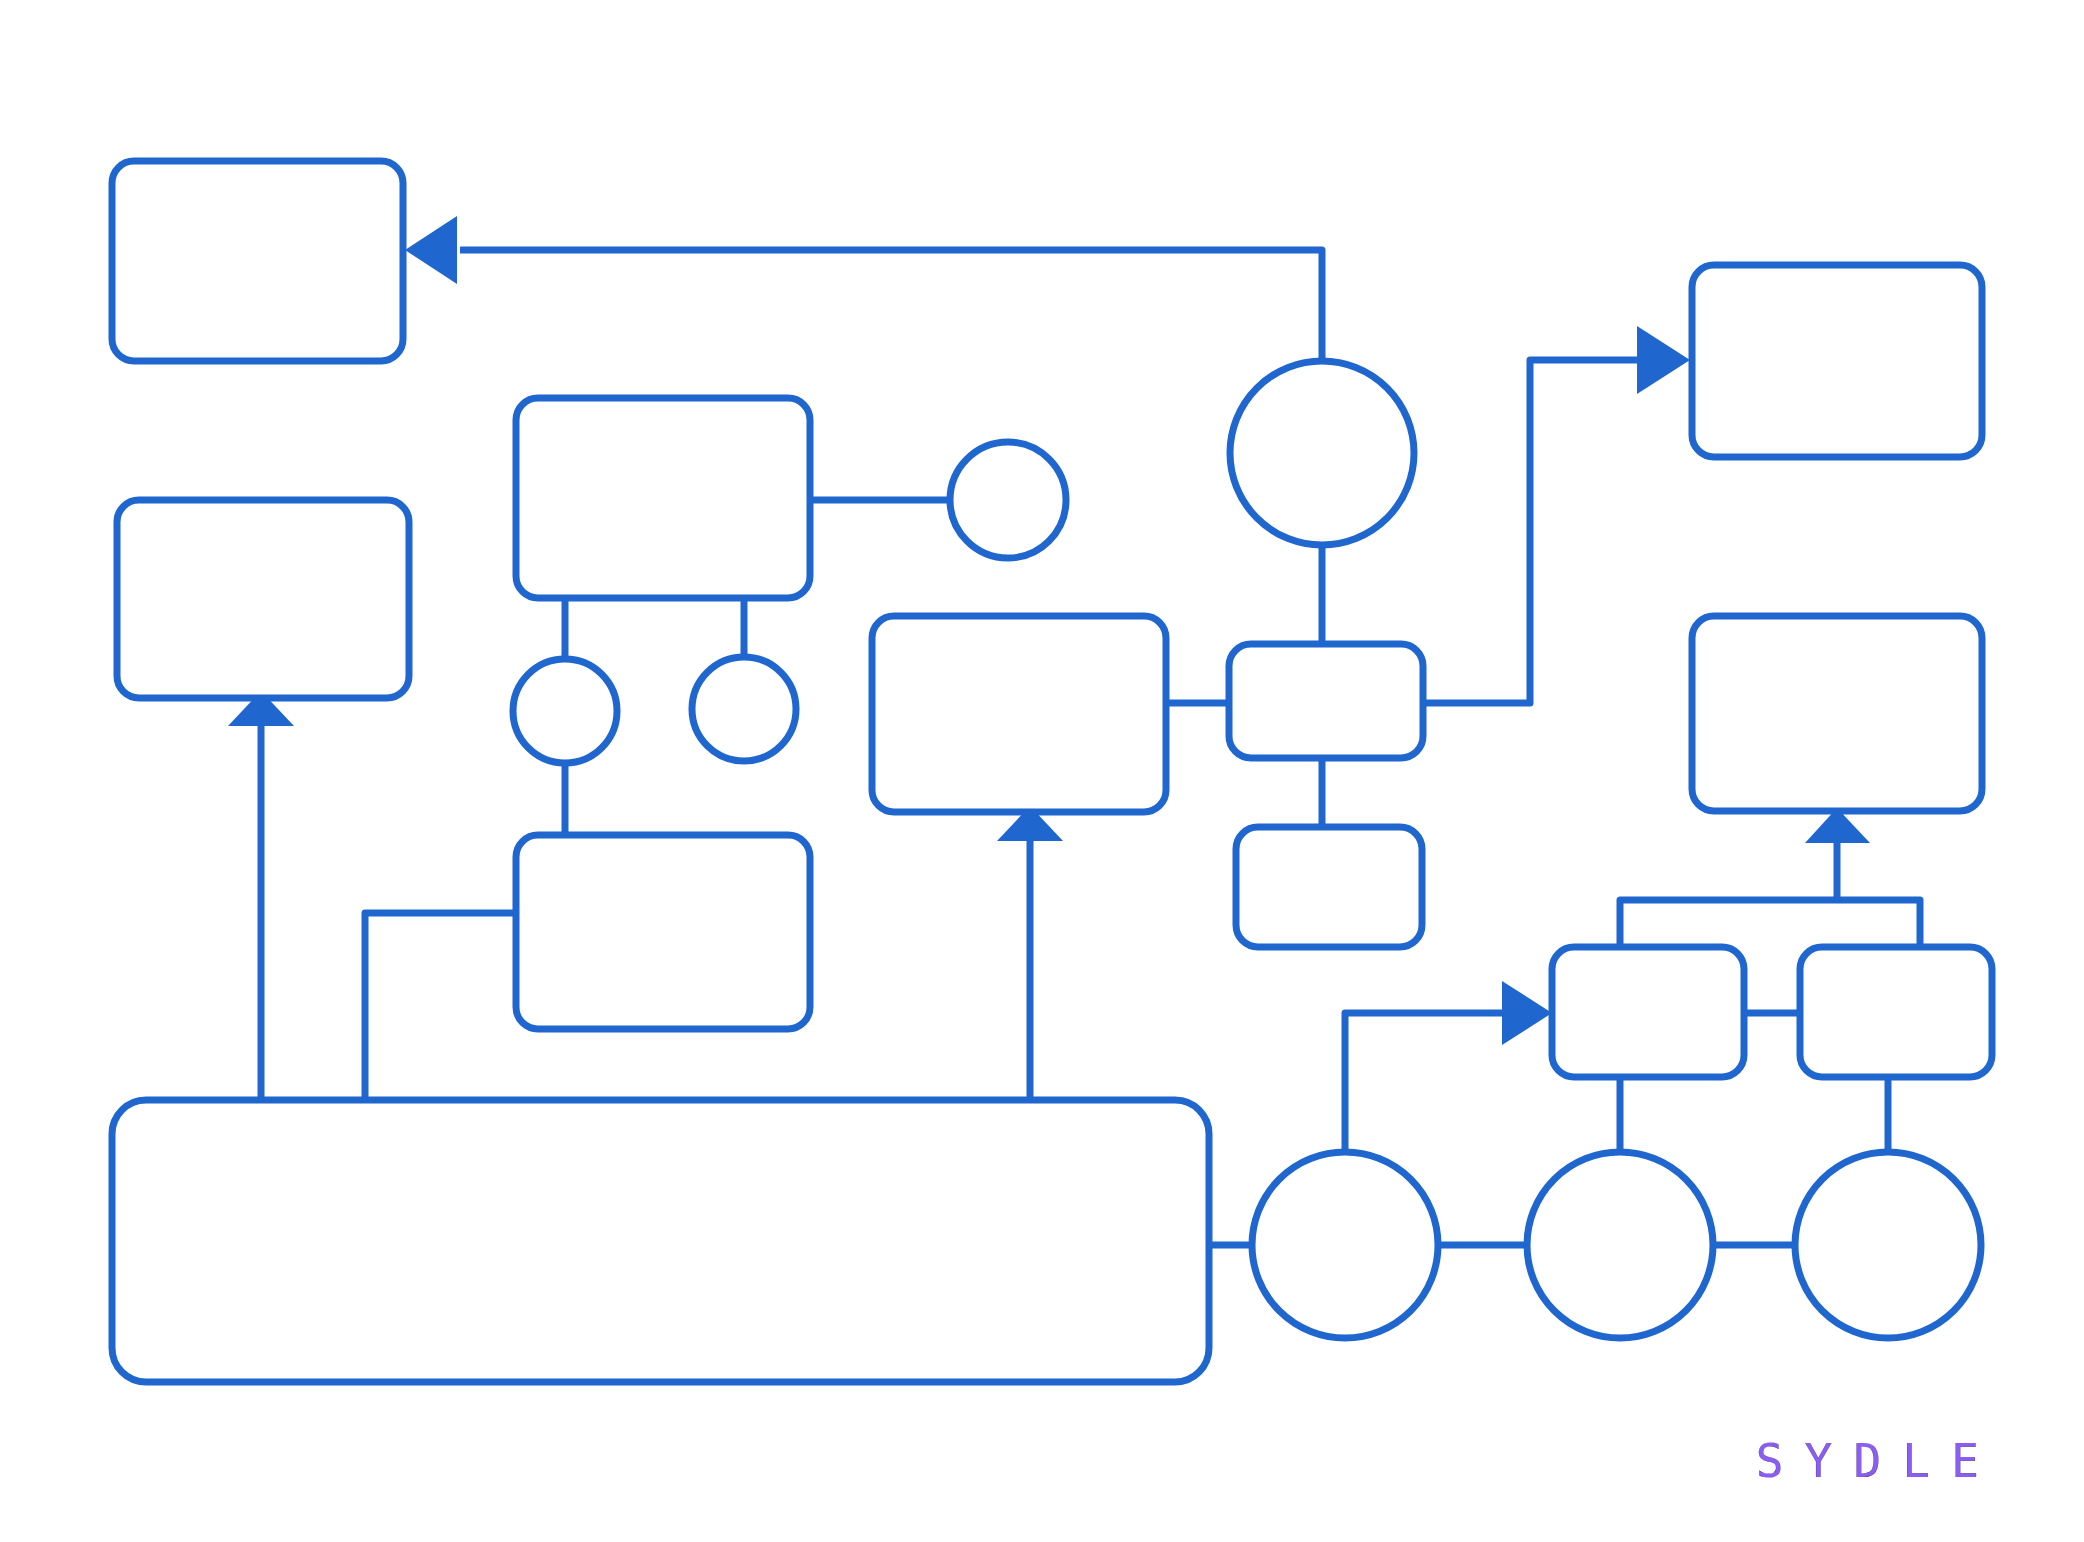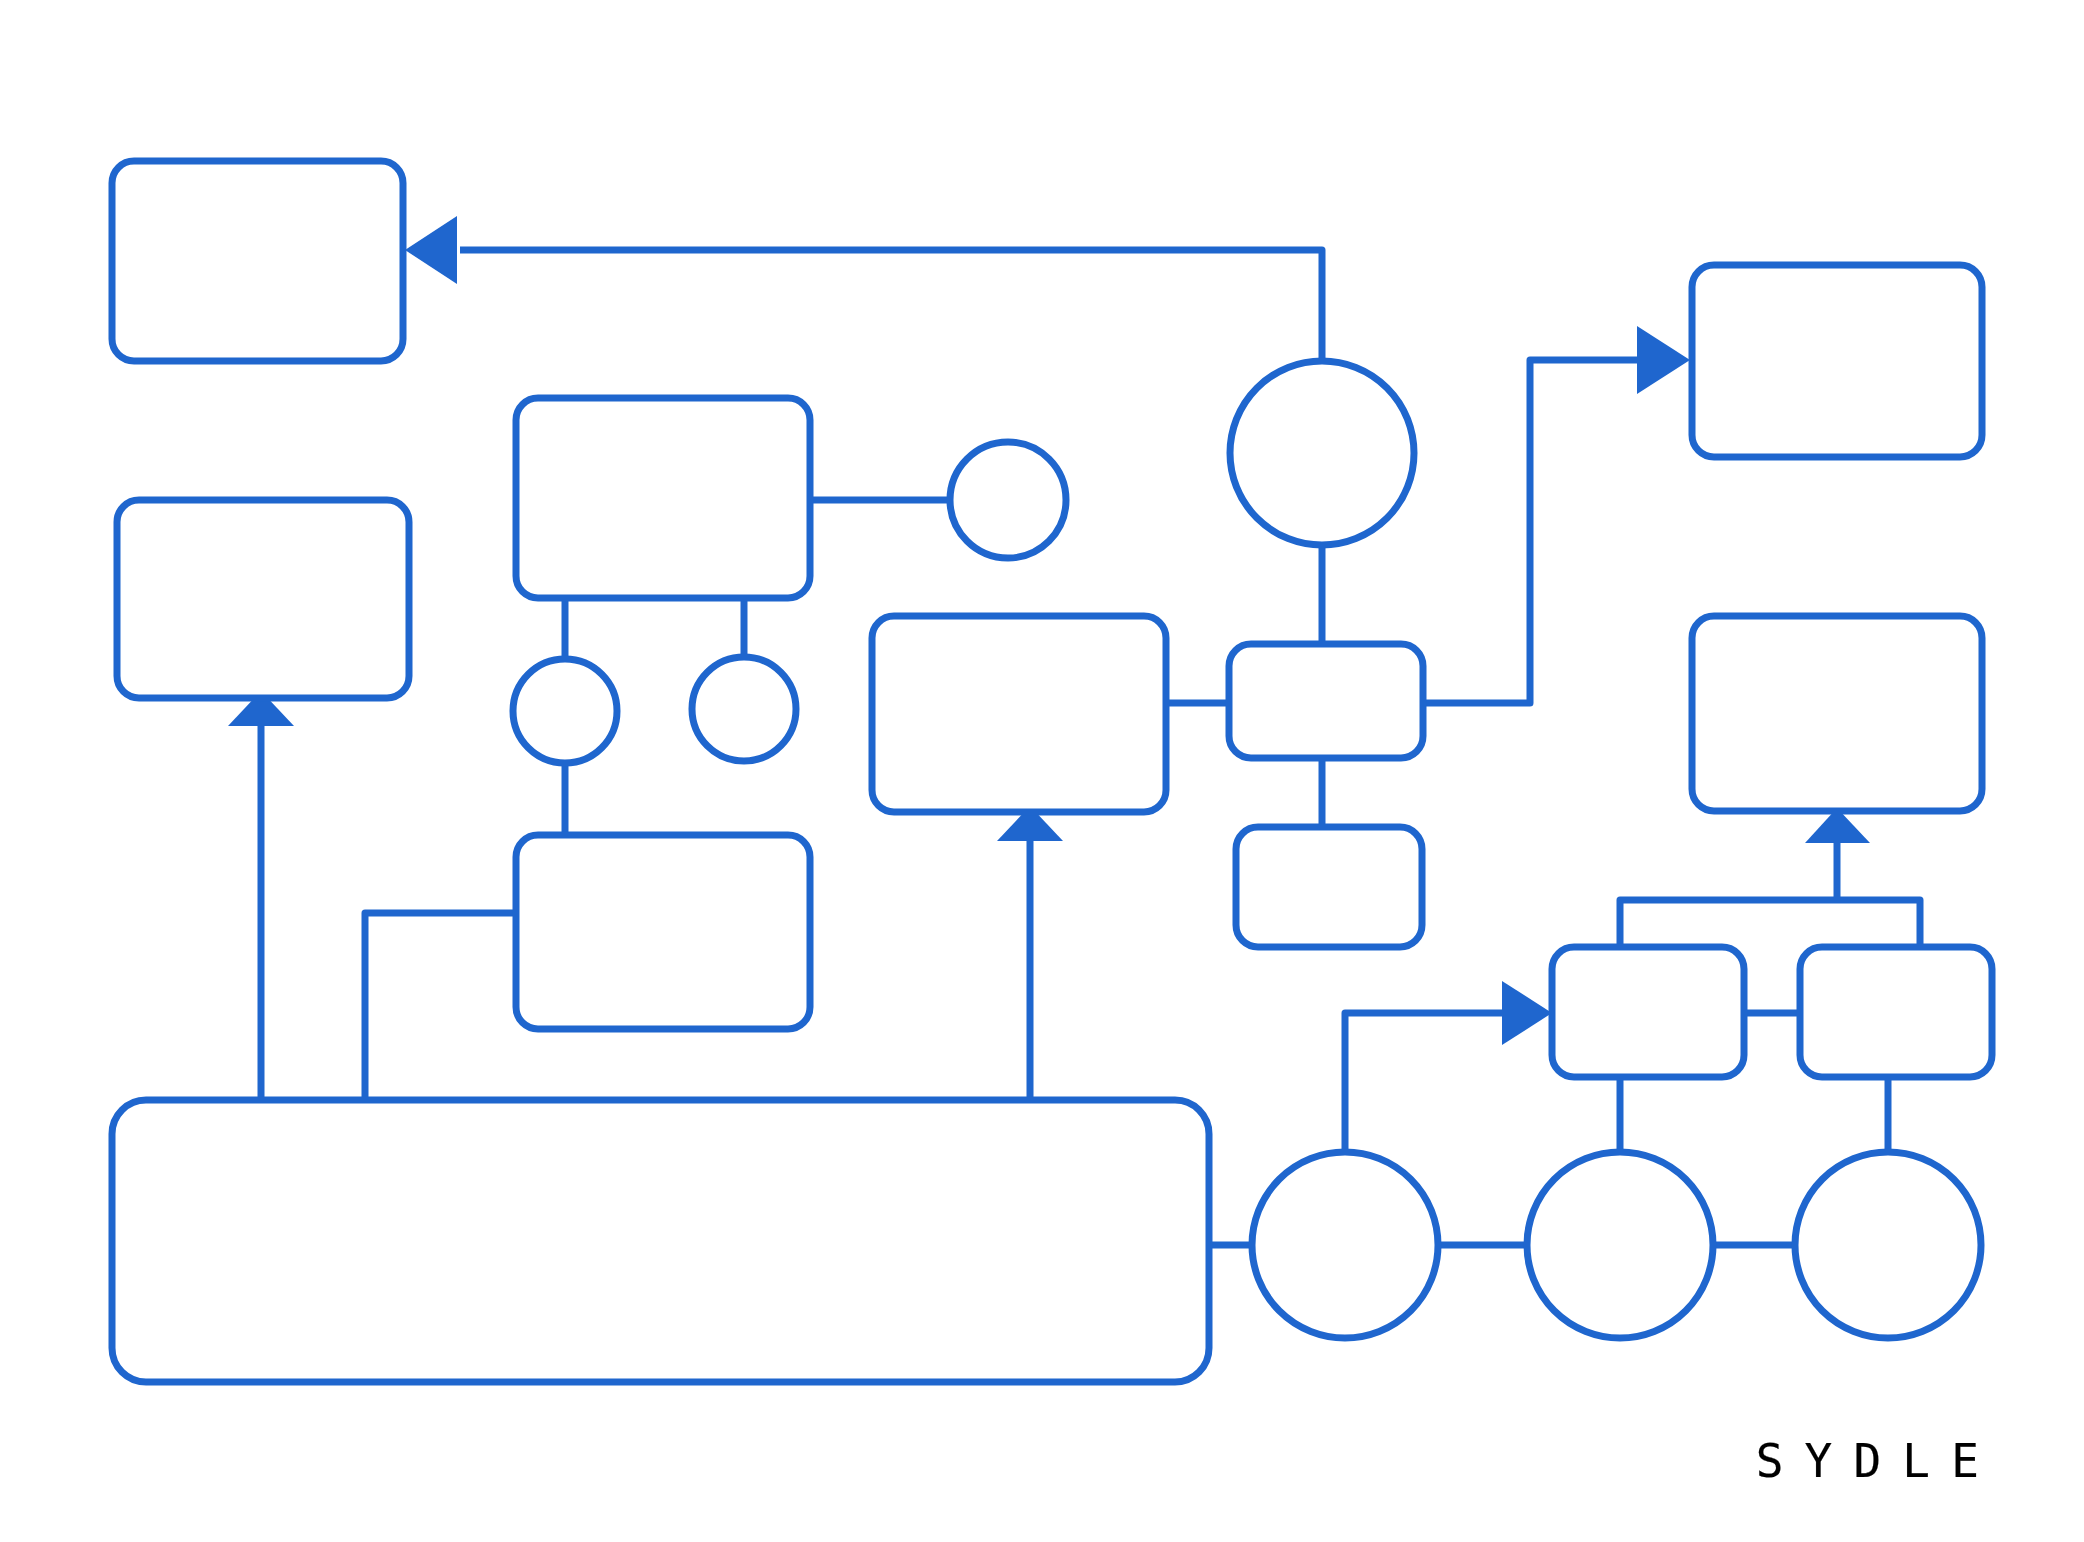--- a/index.html
+++ b/index.html
@@ -27,21 +27,21 @@
     display: block;
   }
   .brand-wordmark {
     position: absolute;
     right: 84px;
     bottom: 54px;
     font-family: "DejaVu Sans Mono", monospace;
     font-size: 46px;
     font-weight: 300;
     letter-spacing: 0.46em;
-    color: #000000;
+    color: #8b5cf6;
     white-space: nowrap;
     -webkit-text-stroke: 0.2px #0a0a0a;
     user-select: none;
     margin-left: 44px;
   }
 </style>
 </head>
 <body>
 
 <div id="canvas-wrap">

